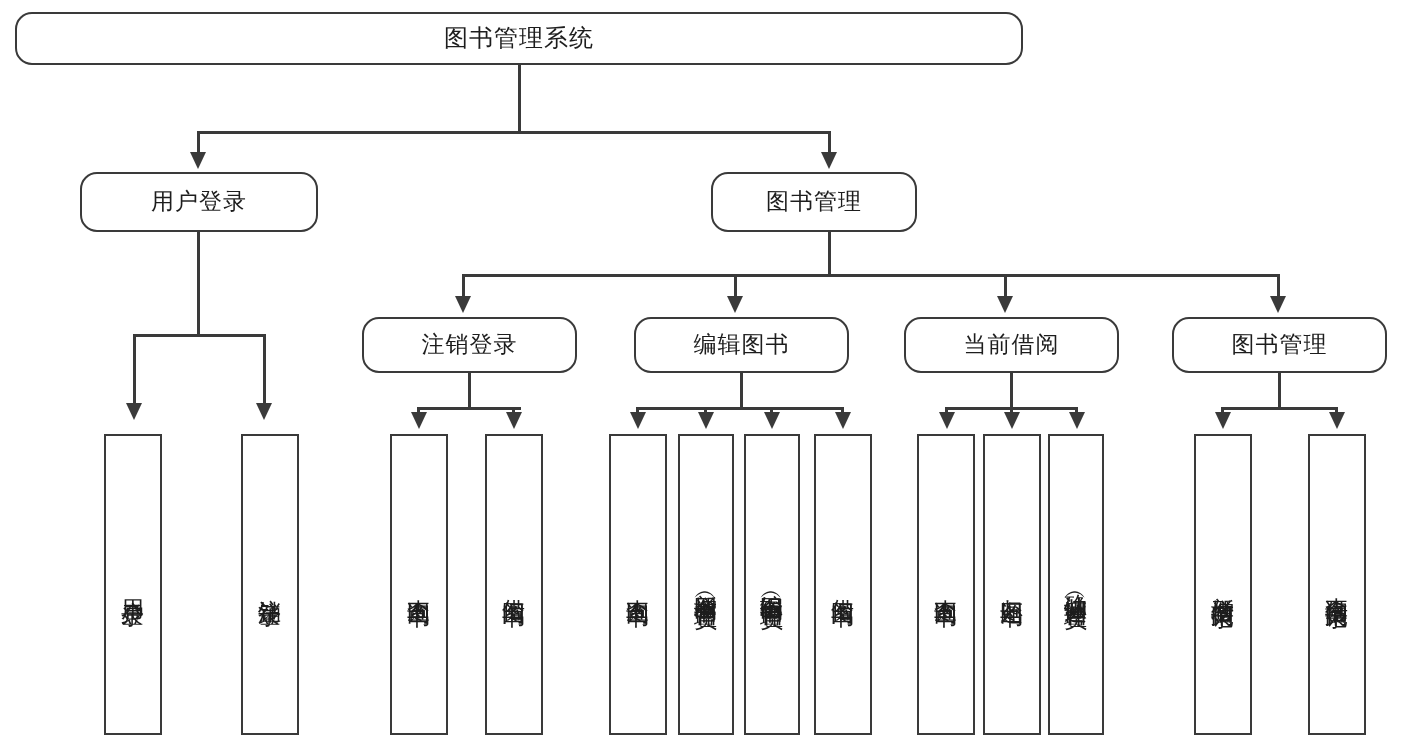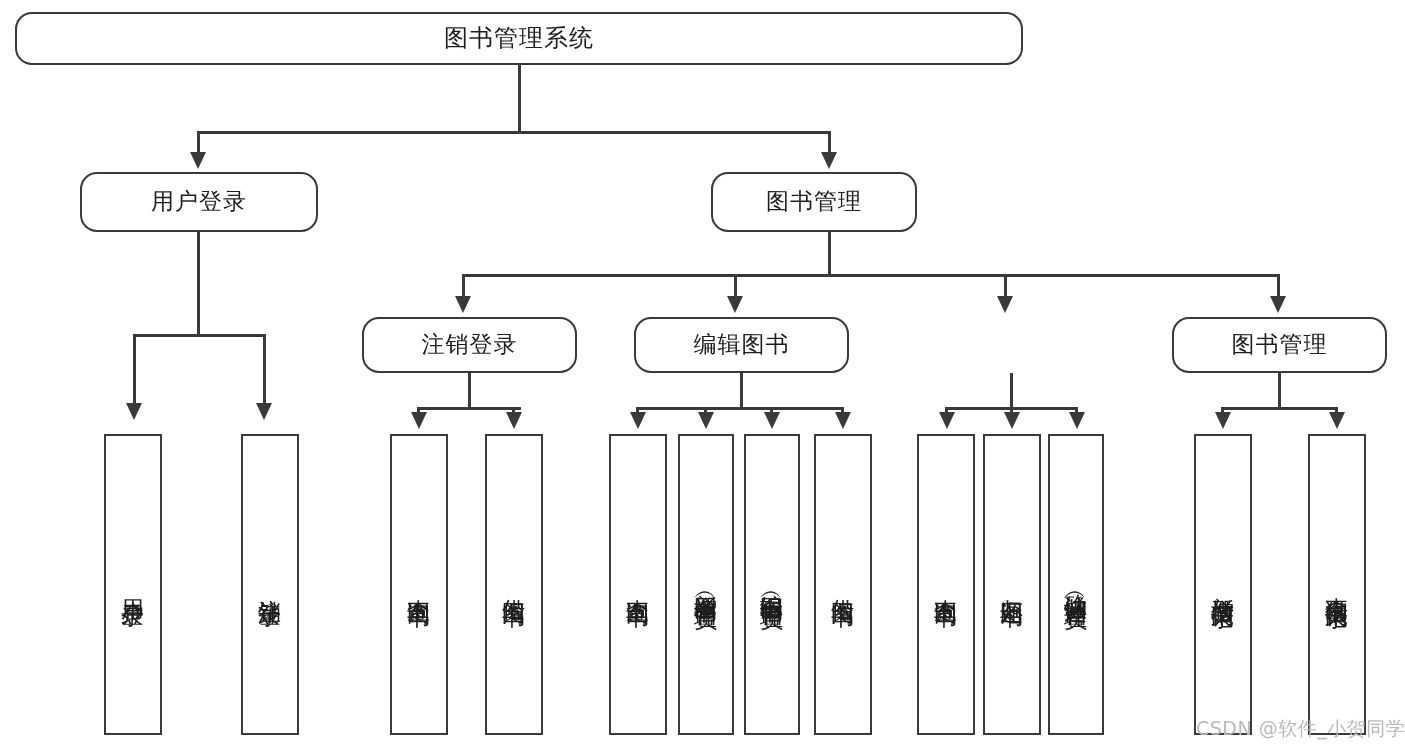--- a/index.html
+++ b/index.html
@@ -123,20 +123,23 @@
   <div class="arrow" style="left:997px; top:296px;"></div>
 
   <div class="ln v" style="left:1277px; top:274px; width:3px; height:25px;"></div>
   <div class="arrow" style="left:1270px; top:296px;"></div>
 
   <div class="node h" style="left:362px; top:317px; width:215px; height:56px;">
     <span>注销登录</span>
   </div>
   <div class="node h" style="left:634px; top:317px; width:215px; height:56px;">
     <span>编辑图书</span>
+  </div>
+  <div class="node h" style="left:904px; top:317px; width:215px; height:56px;">
+    <span>当前借阅</span>
   </div>
   <div class="node h" style="left:1172px; top:317px; width:215px; height:56px;">
     <span>图书管理</span>
   </div>
 
   <div class="ln v" style="left:468px; top:373px; width:3px; height:36px;"></div>
   <div class="ln h" style="left:417px; top:407px; width:104px; height:3px;"></div>
   <div class="ln v" style="left:417px; top:407px; width:3px; height:10px;"></div>
   <div class="arrow" style="left:411px; top:412px;"></div>
   <div class="ln v" style="left:512px; top:407px; width:3px; height:10px;"></div>
@@ -206,15 +209,14 @@
     <span class="vtext">确认归还（管理员）</span>
   </div>
 
   <div class="node v" style="left:1194px; top:434px; width:58px; height:301px;">
     <span class="vtext">新增借阅记录</span>
   </div>
   <div class="node v" style="left:1308px; top:434px; width:58px; height:301px;">
     <span class="vtext">查询借阅记录</span>
   </div>
 
-  <div id="watermark" style="left:1196px; top:716px;">CSDN @软件_小贺同学</div>
 
 </div>
 
 </body></html>

